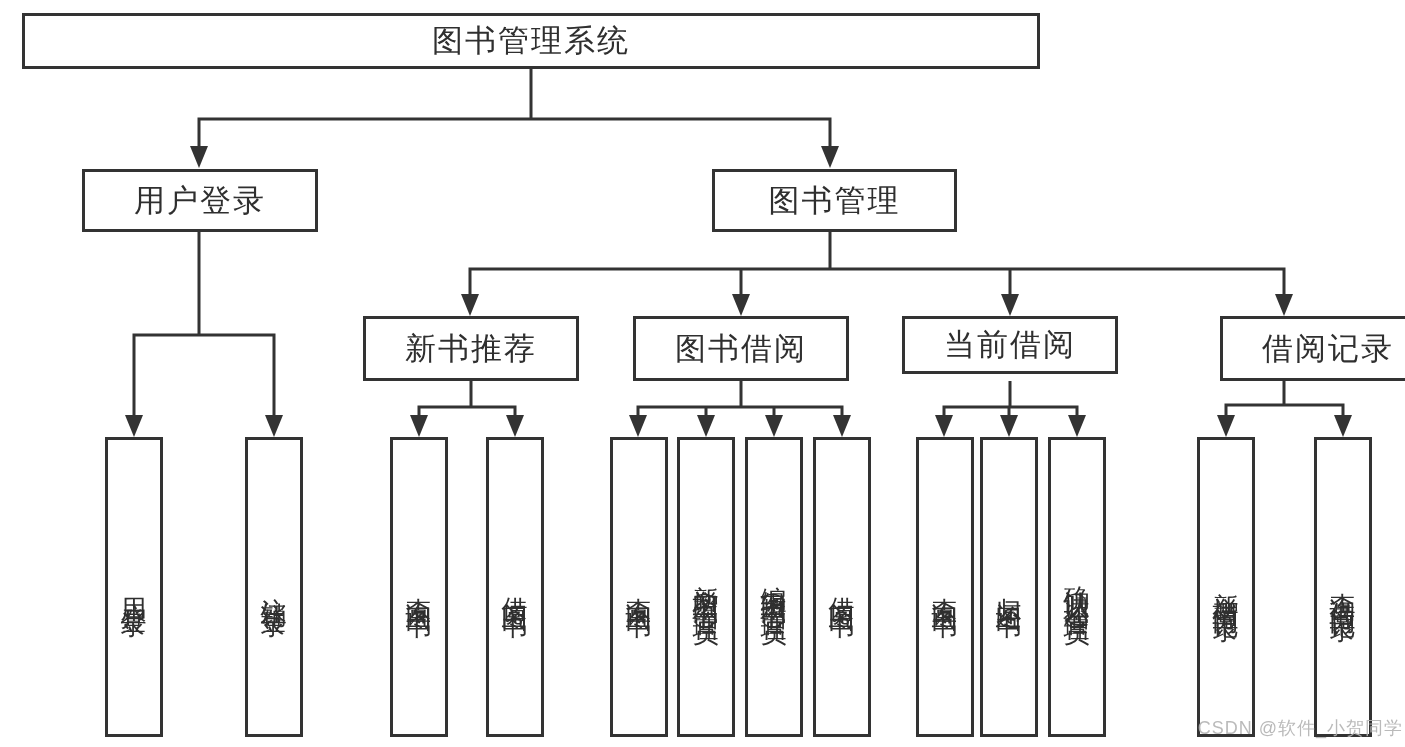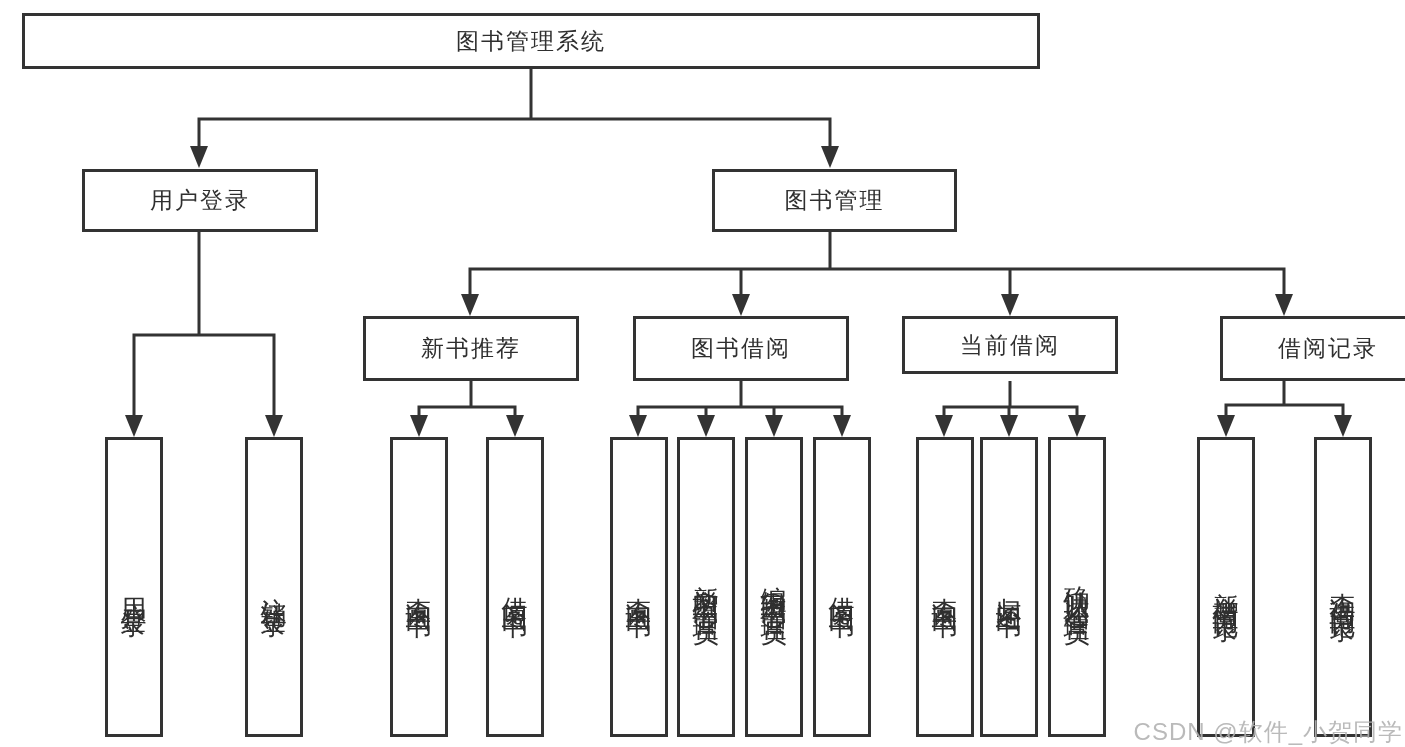--- a/index.html
+++ b/index.html
@@ -41,36 +41,36 @@
     box-sizing:border-box;
     border:3px solid var(--color-line);
     background:var(--color-background);
     display:flex;
     align-items:center;
     justify-content:center;
     z-index:2;
     color:var(--color-text);
   }
   .h-label{
-    font-size:23px;
+    font-size:31px;
     letter-spacing:2px;
     white-space:nowrap;
   }
   .leaf{
     writing-mode:vertical-rl;
     font-size:26px;
     letter-spacing:5px;
     line-height:1;
     text-align:center;
   }
   .watermark{
     position:absolute;
     top:716px;
     right:2px;
-    font-size:24px;
+    font-size:18px;
     letter-spacing:1px;
     color:var(--color-watermark);
     opacity:0.9;
     z-index:10;
     white-space:nowrap;
   }
 </style>
 </head>
 <body>
 

